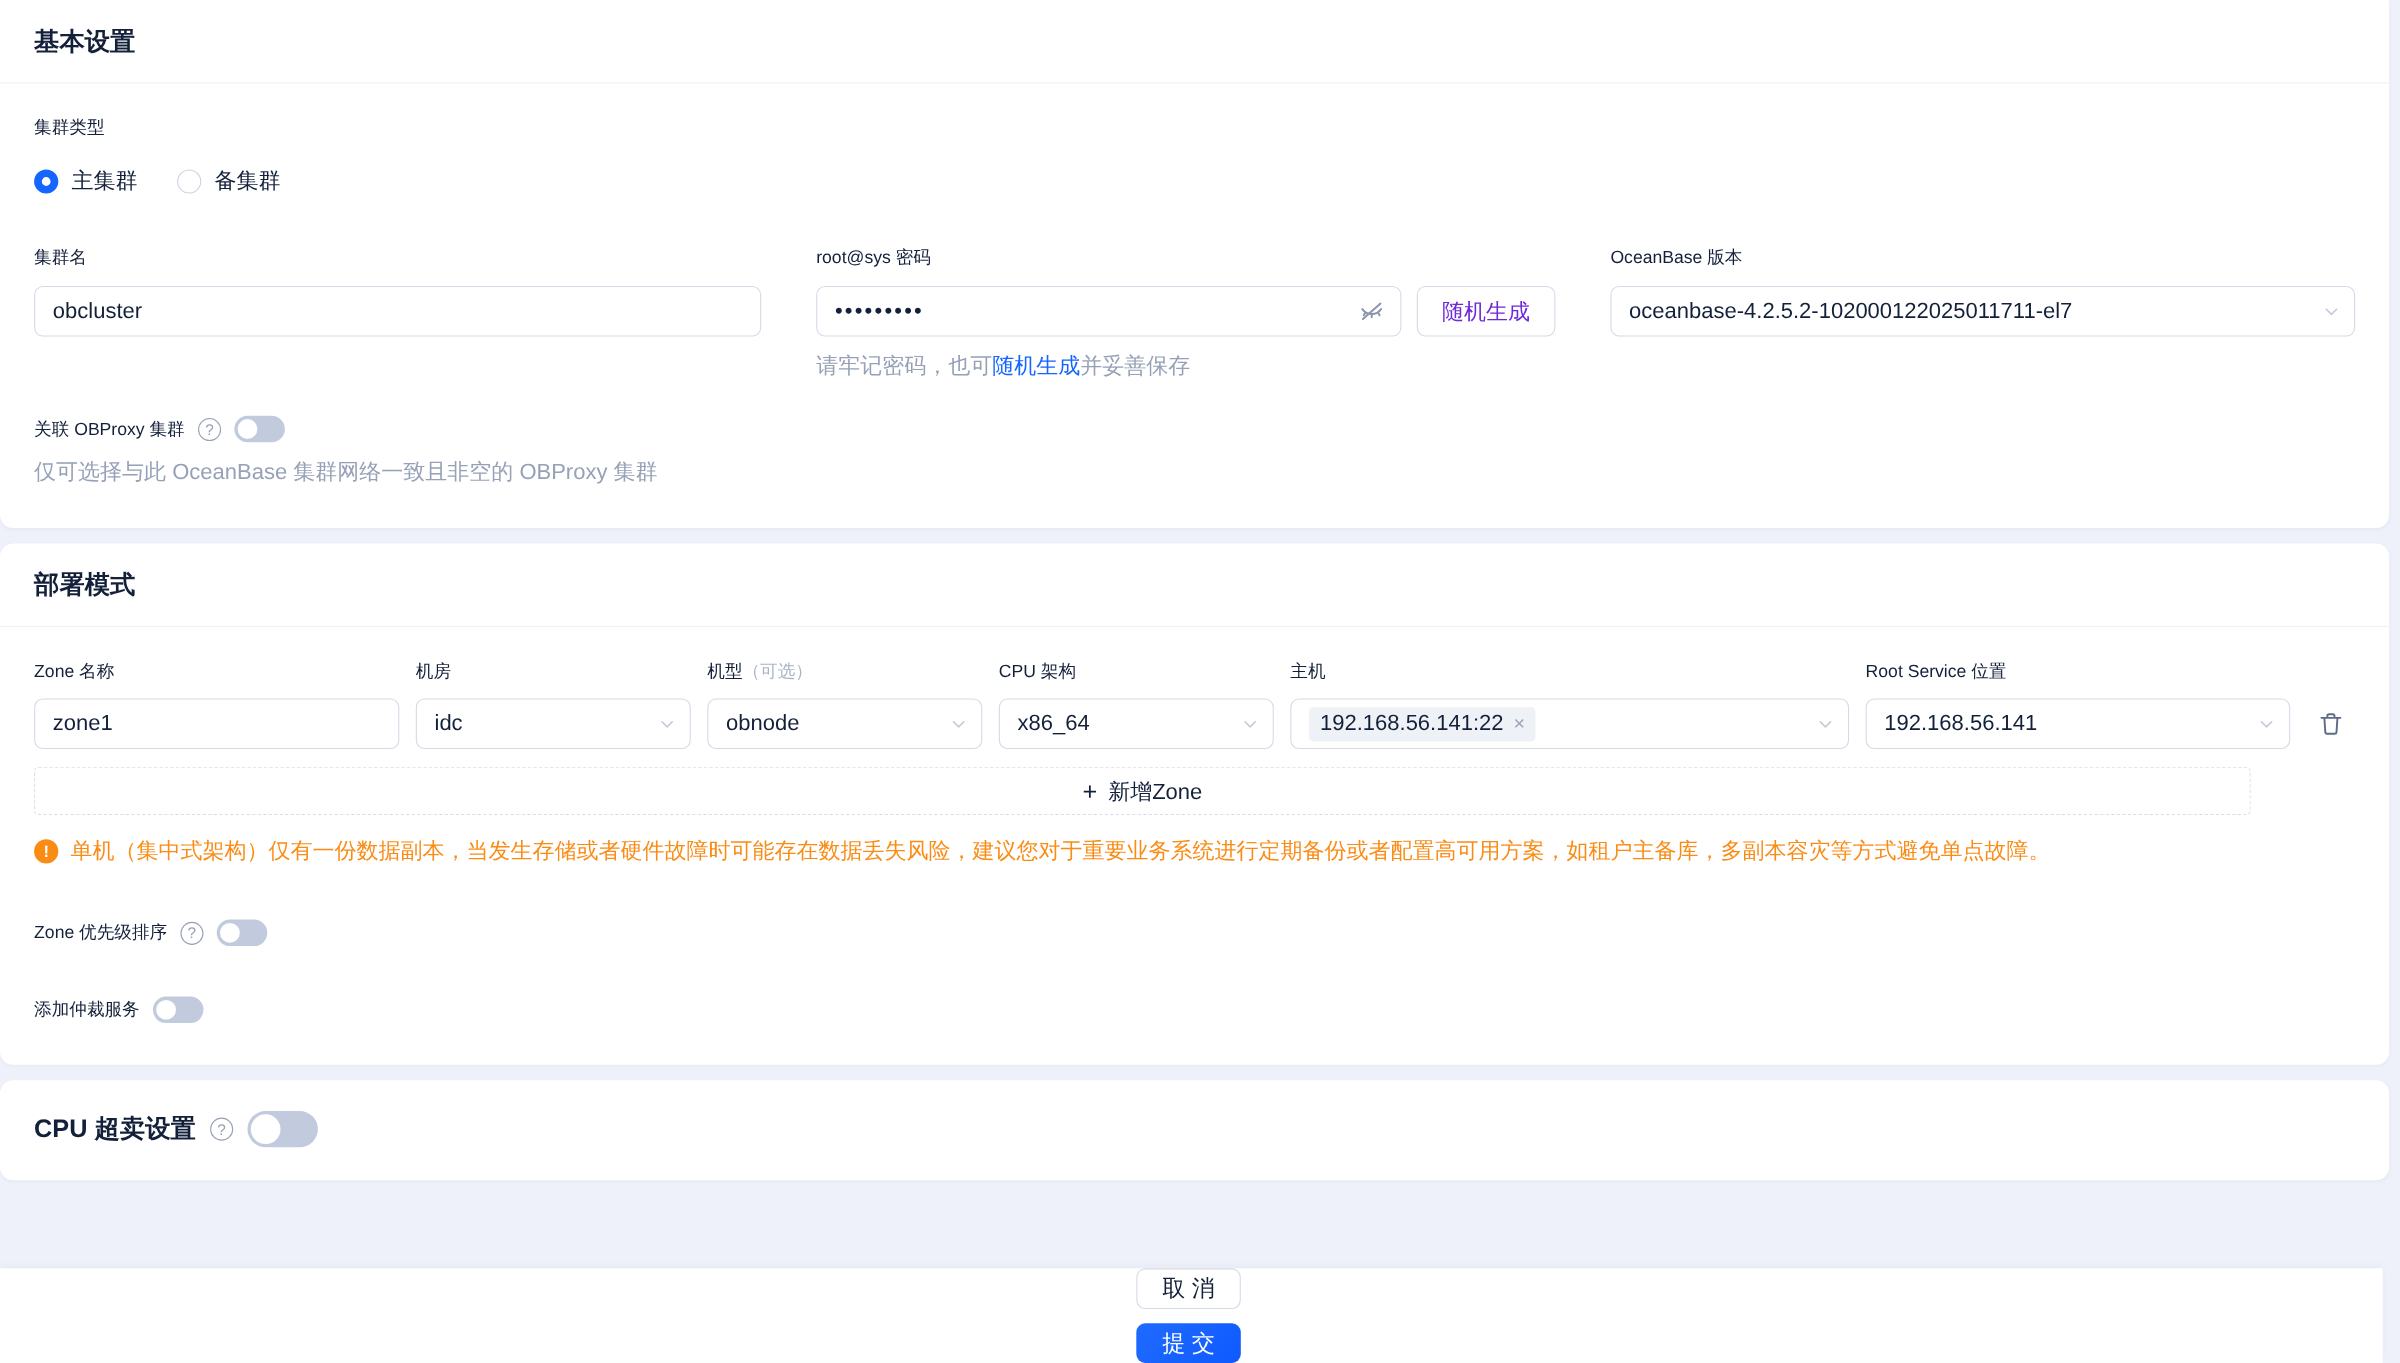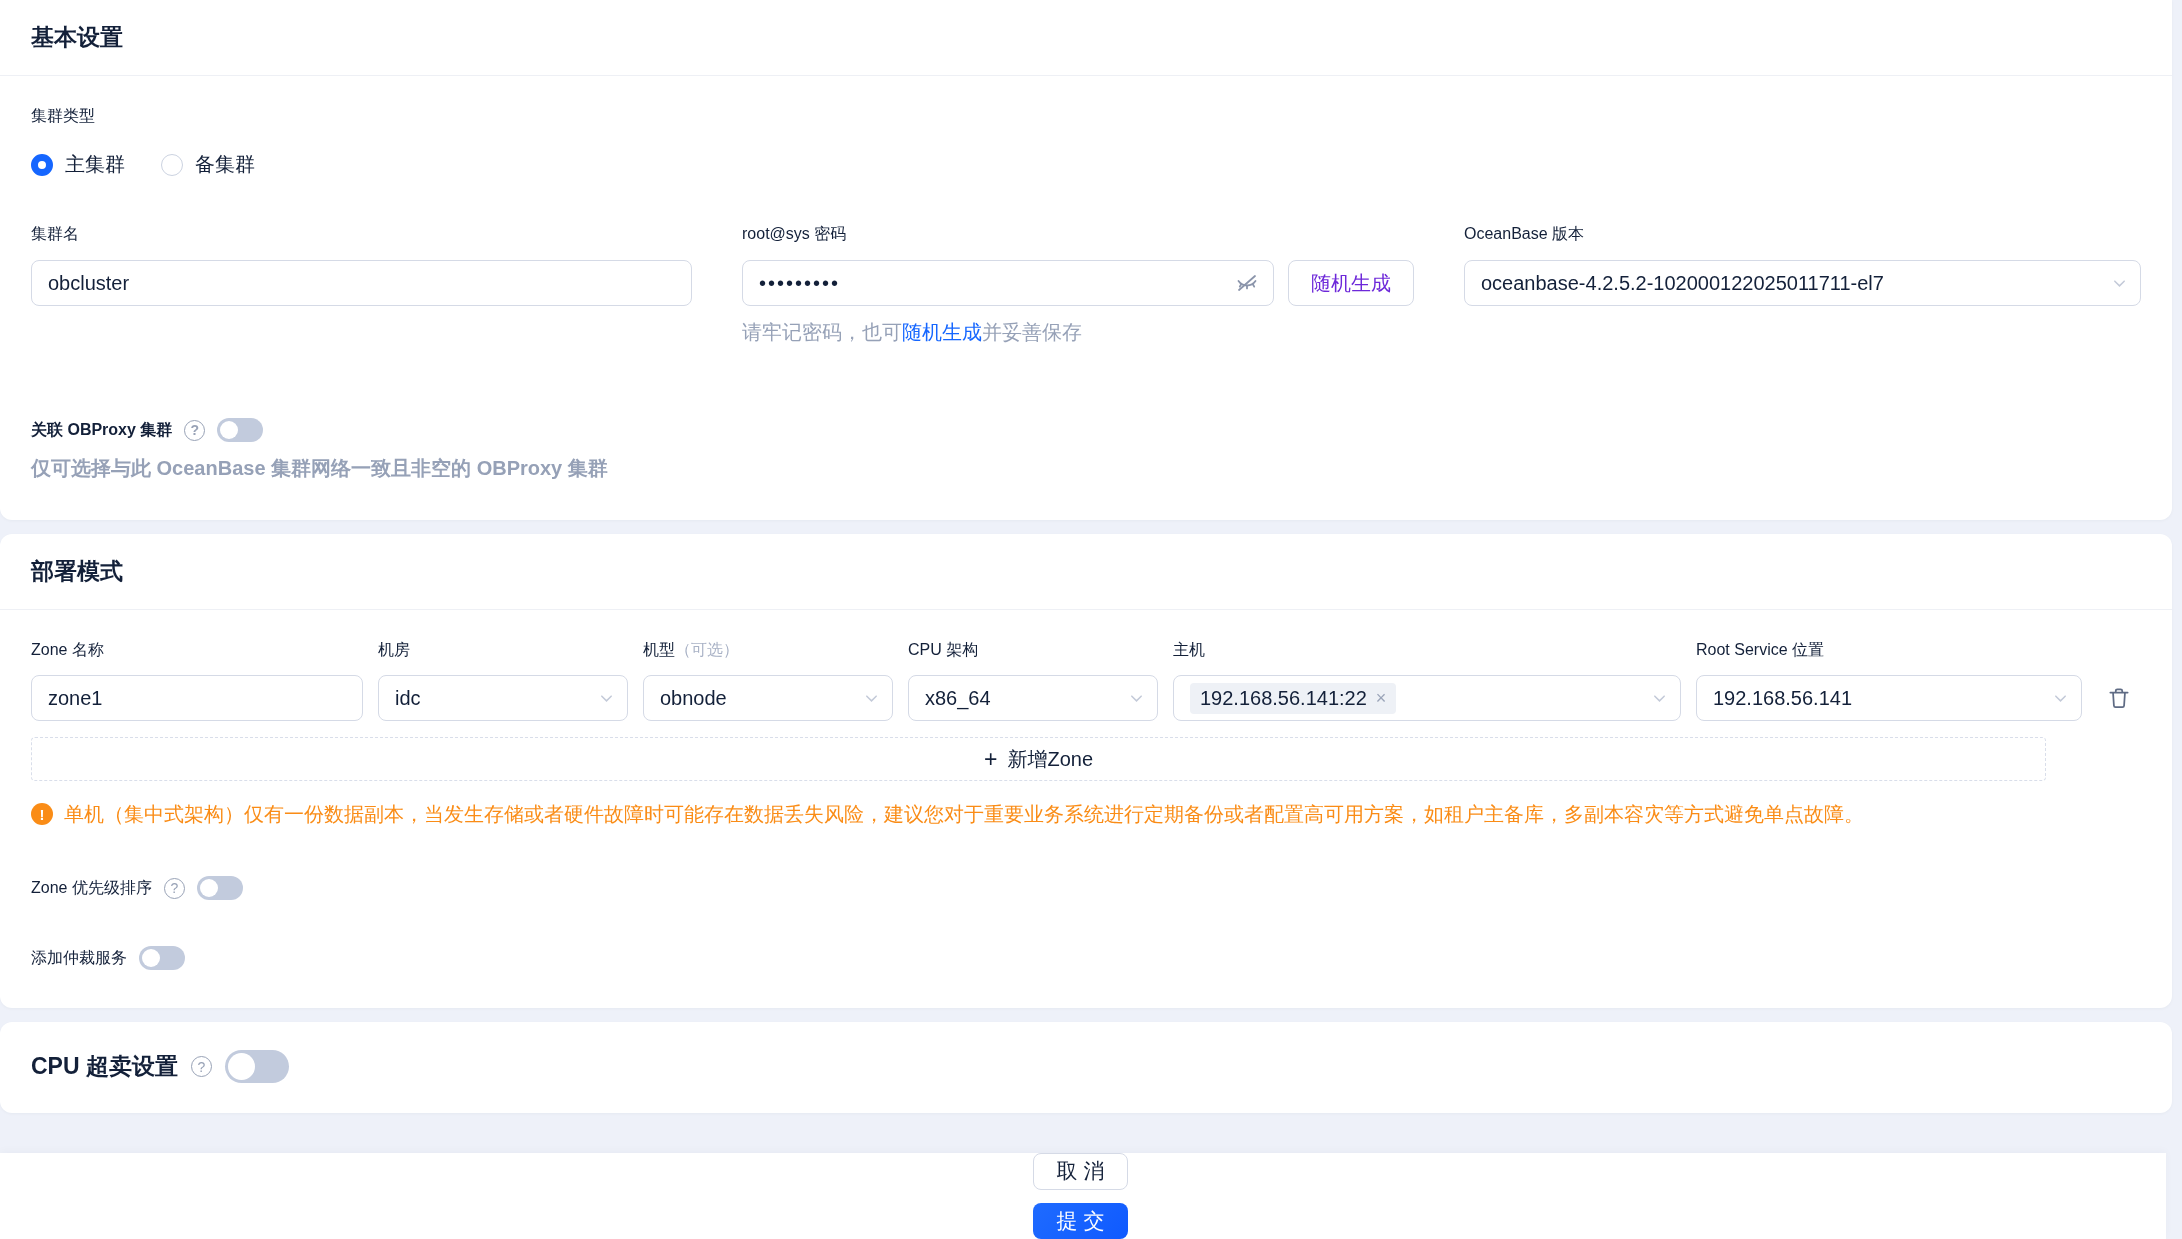--- a/index.html
+++ b/index.html
@@ -52,21 +52,21 @@
 
   .hint { margin-top:13px; font-size:20px; color:#96a1b7; }
   .hint .link { color:#1566ff; cursor:pointer; }
 
   .toggle-row { display:flex; align-items:center; gap:12px; font-size:20px; }
   .q-icon { width:21px; height:21px; border-radius:50%; border:1.5px solid #98a2b6; color:#98a2b6; font-size:14px; display:flex; align-items:center; justify-content:center; flex:none; cursor:pointer; }
   .toggle { width:46px; height:24px; border-radius:13px; background:#c2cbdd; position:relative; cursor:pointer; flex:none; }
   .toggle::after { content:""; position:absolute; left:3px; top:3px; width:18px; height:18px; border-radius:50%; background:#fff; }
   .toggle.lg { width:64px; height:33px; border-radius:17px; }
   .toggle.lg::after { width:27px; height:27px; }
-  .obproxy { margin-top:72px;font-weight:bold; }
+  .obproxy { margin-top:32px; }
   .obproxy-hint { margin-top:13px; font-size:20px; color:#96a1b7; }
 
   
   .zone-grid { display:flex; gap:15px; align-items:flex-end; }
   .zcol { display:flex; flex-direction:column; }
   .zcol .form-label { margin-bottom:14px; white-space:nowrap; }
   .z-name { width:332px; }
   .z-idc, .z-machine, .z-cpu { width:250px; }
   .z-host { width:508px; }
   .z-rs { flex:1; }

